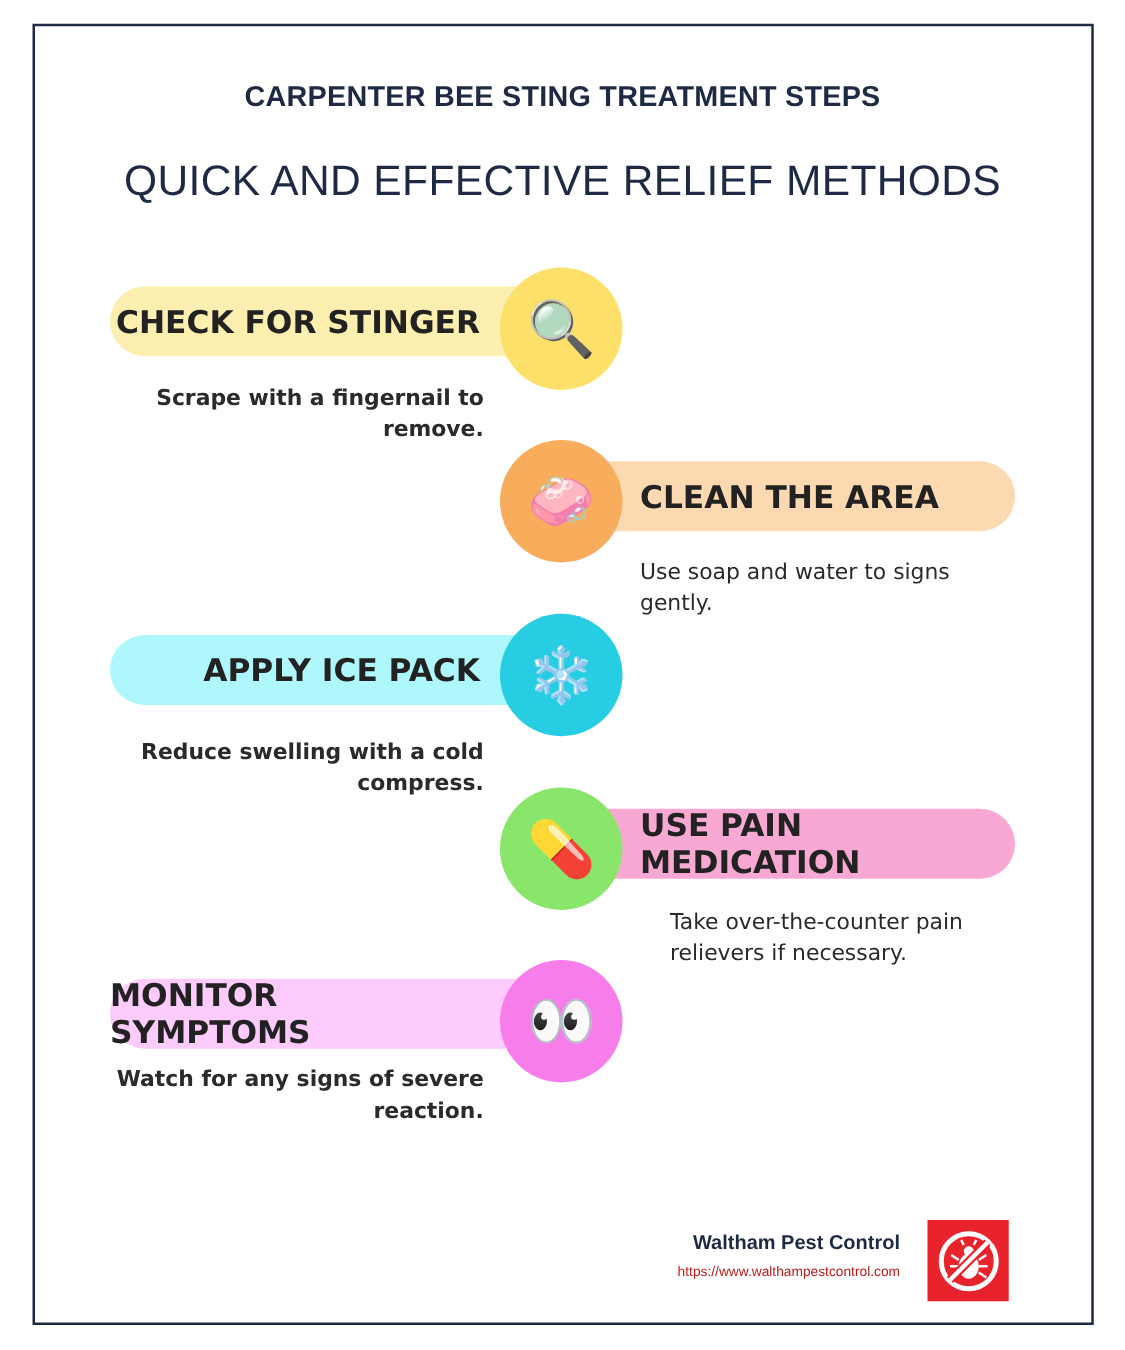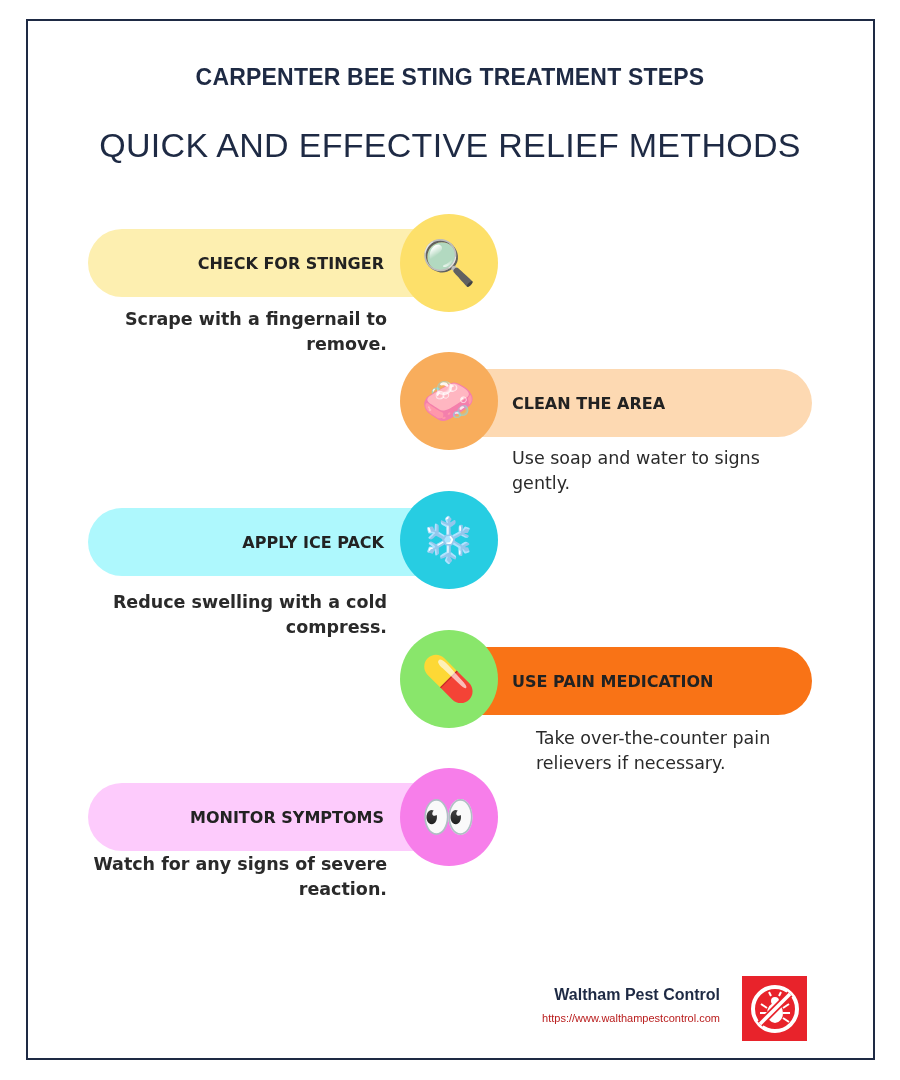--- a/index.html
+++ b/index.html
@@ -15,23 +15,23 @@
       font-family: "Liberation Sans", sans-serif; font-weight: 700; font-size: 23px;
       color: #1e2a44; letter-spacing: 0.2px;
     }
     .subtitle {
       position: absolute; left: 0; top: 126px; width: 900px; text-align: center;
       font-family: "Liberation Sans", sans-serif; font-weight: 400; font-size: 34px;
       color: #1e2a44; letter-spacing: 0.3px;
     }
 
     .pill {
-      position: absolute; height: 68px; border-radius: 34px;
+      position: absolute; height: 56px; border-radius: 34px;
       display: flex; align-items: center;
-      font-family: "DejaVu Sans", sans-serif; font-weight: 700; font-size: 16px; color: #222;
+      font-family: "DejaVu Sans", sans-serif; font-weight: 700; font-size: 25px; color: #222;
     }
     .pill.left { left: 88px; width: 360px; justify-content: flex-end; padding-right: 64px; border-radius: 34px 0 0 34px; }
     .pill.right { left: 450px; width: 362px; justify-content: flex-start; padding-left: 62px; border-radius: 0 34px 34px 0; }
 
     .circle {
       position: absolute; width: 98px; height: 98px; border-radius: 50%;
       display: flex; align-items: center; justify-content: center;
       font-size: 44px;
     }
     .desc {
@@ -79,21 +79,21 @@
 <div class="desc right" style="top:446px;">Use soap and water to signs gently.</div>
 
 <div class="pill left" style="top:508px; background:#aef8fd;">
   <span>APPLY ICE PACK</span>
 </div>
 <div class="circle" style="left:400px; top:491px; background:#27cde2;">
   <span>❄️</span>
 </div>
 <div class="desc left" style="top:590px;">Reduce swelling with a cold compress.</div>
 
-<div class="pill right" style="top:647px; background:#f97316;">
+<div class="pill right" style="top:647px; background:#f9a8d4;">
   <span>USE PAIN MEDICATION</span>
 </div>
 <div class="circle" style="left:400px; top:630px; background:#89e66b;">
   <span>💊</span>
 </div>
 <div class="desc right" style="top:726px;margin-left:24px;">Take over-the-counter pain relievers if necessary.</div>
 
 <div class="pill left" style="top:783px; background:#fdcbfc;">
   <span>MONITOR SYMPTOMS</span>
 </div>

